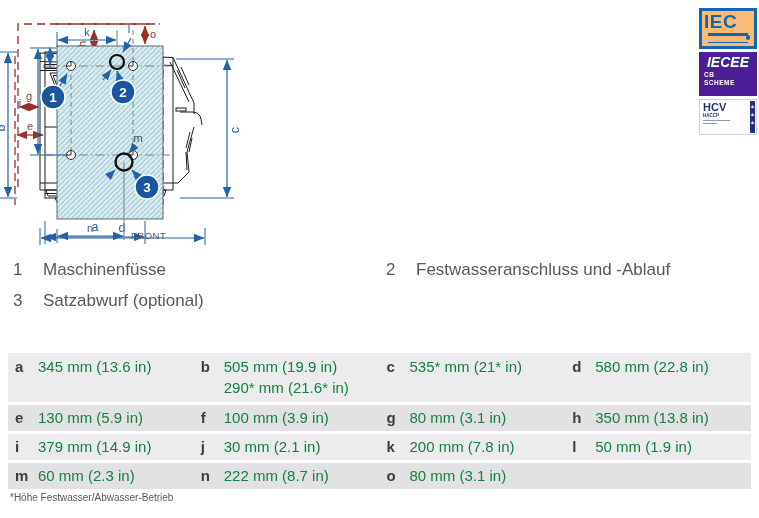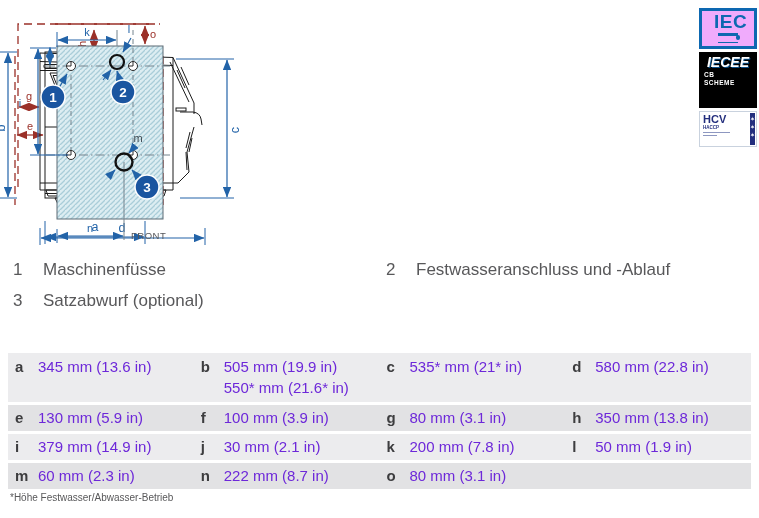--- a/index.html
+++ b/index.html
@@ -12,25 +12,25 @@
   .mach line,.mach path,.mach rect,.mach circle{stroke:#1c1c1c;stroke-width:1;fill:none}
   .dim-blue{fill:#2263a8;font-size:12.5px}
   .dim-blue-sm{fill:#2263a8;font-size:11px}
   .dim-red{fill:#9b3028;font-size:11px}
   .dim-gray{fill:#3f4a52;font-size:11px}
   .front-txt{fill:#55565a;font-size:9.5px;letter-spacing:.5px}
   .callout-num{fill:#fff;font-size:13.5px;font-weight:bold}
 
   .badges{position:absolute;left:699px;top:8px;width:58px;display:flex;flex-direction:column;gap:3px}
   .badge-iec{background:#0d68b1;padding:3px}
-  .iec-inner{background:#f0abfc;padding:1px 12px 3px;text-align:left}
+  .iec-inner{background:#fdba74;padding:1px 2px 3px;text-align:left}
   .iec-text{color:#0d68b1;font-weight:bold;font-size:19px;line-height:20px;letter-spacing:.5px}
   .iec-lines{height:6px;margin:1px 4px 0;border-top:3px solid #0d68b1;border-bottom:1.5px solid #0d68b1;position:relative}
   .iec-dot{position:absolute;right:-2px;top:-1px;width:4.5px;height:4.5px;border-radius:50%;background:#0d68b1}
-  .badge-iecee{background:#000000;color:#fff;height:38px;padding:2px 0 16px 0}
+  .badge-iecee{background:#4c1d95;color:#fff;height:38px;padding:2px 0 4px 0}
   .iecee-title{display:block;text-align:center;font-style:italic;font-weight:bold;font-size:14px;line-height:17px;text-shadow:1px 1px 0 #084e88}
   .iecee-sub{display:block;font-size:6.5px;line-height:7.5px;padding-left:5px;font-weight:bold;letter-spacing:.5px}
   .badge-hcv{background:#fff;border:1px solid #c9d2de;height:34px;display:flex}
   .hcv-left{width:32px;padding:2px 16px 0 3px}
   .hcv-title{display:block;color:#232e7d;font-weight:bold;font-size:11px;line-height:11px}
   .hcv-sub{display:block;color:#232e7d;font-size:4.5px;line-height:5px;font-weight:bold}
   .hcv-bar{display:block;height:1.5px;background:#8d97c0;margin:1.5px 3px 0 0}
   .hcv-bar.short{width:14px}
   .hcv-right{flex:1;background:#232e7d;margin:1px;color:#fff;font-size:6px;line-height:8px;text-align:center;padding-top:2px}
 
@@ -38,21 +38,21 @@
   .legend-num{width:30px;flex:none}
   #leg1{left:13px;top:260px}
   #leg2{left:386px;top:260px}
   #leg3{left:13px;top:291px}
 
   .dim-table{position:absolute;left:8px;top:353px;width:743px}
   .trow{display:grid;grid-template-columns:30px 155.75px 30px 155.75px 30px 155.75px 30px 155.75px;margin-bottom:3px}
   .trow.light{background:#ececee}
   .trow.dark{background:#e2e2e4}
   .tkey{font-weight:bold;color:#3d3d3f;font-size:15px;padding-left:7px}
-  .tval{color:#6d28d9;font-size:15px}
+  .tval{color:#15803d;font-size:15px}
   .trow.single{height:26px;line-height:26px}
   .trow.double{padding:3px 0 4px}
   .trow.double .tkey{line-height:21px}
   .trow.double .tval span{display:block;line-height:21px}
   .footnote{position:absolute;left:10px;top:492px;font-size:10px;color:#58585a}
 </style>
 </head>
 <body>
 
 <svg id="svg-front" width="180" height="250" viewBox="0 0 180 250">
@@ -312,21 +312,21 @@
 <div class="dim-table">
   <div class="trow double light">
     <div class="tkey">a</div>
     <div class="tval">
         <span>345 mm (13.6 in)</span>
         <span class="l2"></span>
       </div>
     <div class="tkey">b</div>
     <div class="tval">
         <span>505 mm (19.9 in)</span>
-        <span class="l2">550* mm (21.6* in)</span>
+        <span class="l2">290* mm (21.6* in)</span>
       </div>
     <div class="tkey">c</div>
     <div class="tval">
         <span class="l2">535* mm (21* in)</span>
       </div>
     <div class="tkey">d</div>
     <div class="tval">
         <span>580 mm (22.8 in)</span>
         <span class="l2"></span>
       </div>

